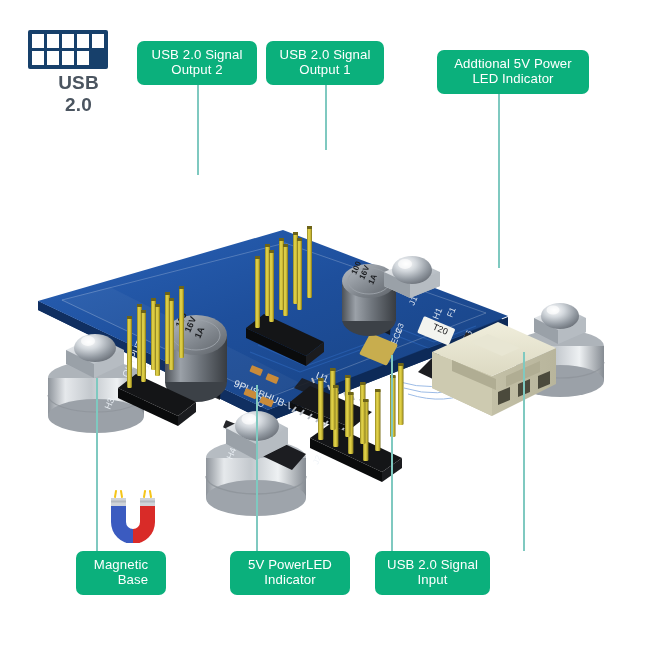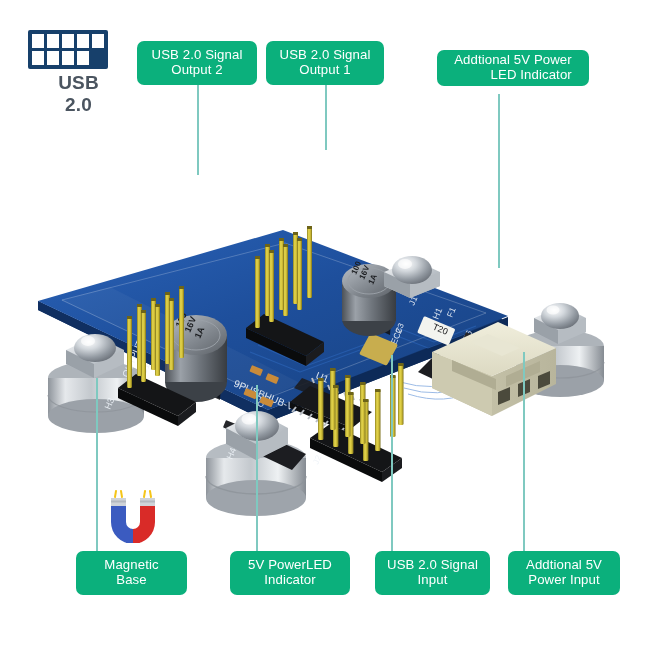--- a/index.html
+++ b/index.html
@@ -462,28 +462,26 @@
   <div class="leader" style="left:256px;top:385px;height:166px;"></div>
   <div class="leader" style="left:391px;top:355px;height:196px;"></div>
   <div class="leader" style="left:523px;top:352px;height:199px;"></div>
 
   <div class="callout" style="left:137px;top:41px;width:120px;height:44px;">USB 2.0 Signal
 Output 2</div>
 
   <div class="callout" style="left:266px;top:41px;width:118px;height:44px;">USB 2.0 Signal
 Output 1</div>
 
-  <div class="callout" style="left:437px;top:50px;width:152px;height:36px;text-align:right;">Addtional 5V Power
+  <div class="callout" style="left:437px;top:50px;width:152px;height:44px;">Addtional 5V Power
 LED Indicator</div>
 
-  <div class="callout" style="left:76px;top:551px;width:111px;height:44px;">Magnetic
+  <div class="callout" style="left:76px;top:551px;width:90px;height:44px;text-align:right;">Magnetic
 Base</div>
 
   <div class="callout" style="left:230px;top:551px;width:120px;height:44px;border-radius:7px;">5V PowerLED
 Indicator</div>
 
   <div class="callout" style="left:375px;top:551px;width:115px;height:44px;">USB 2.0 Signal
 Input</div>
 
-  <div class="callout" style="left:508px;top:551px;width:112px;height:44px;">Addtional 5V
-Power Input</div>
 
 </div>
 
 </body></html>

